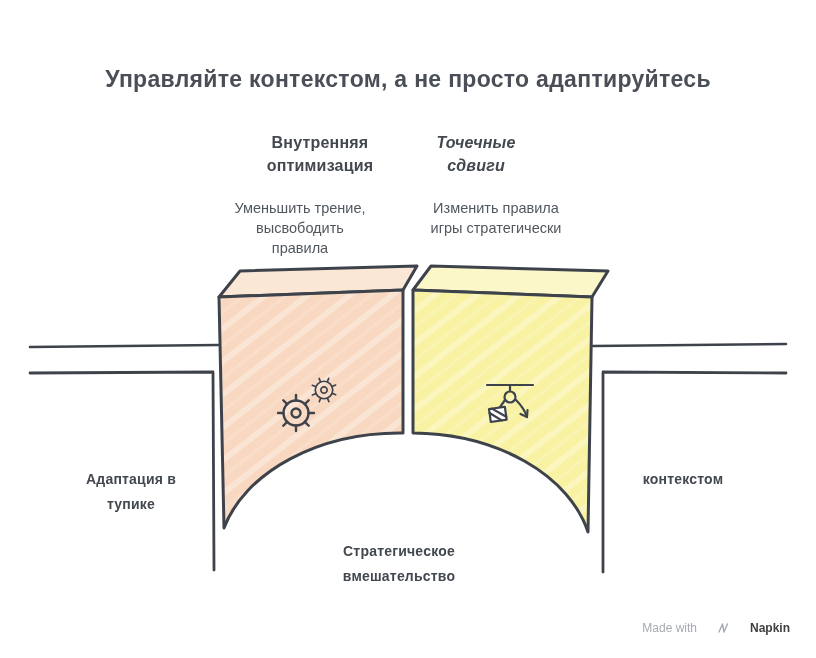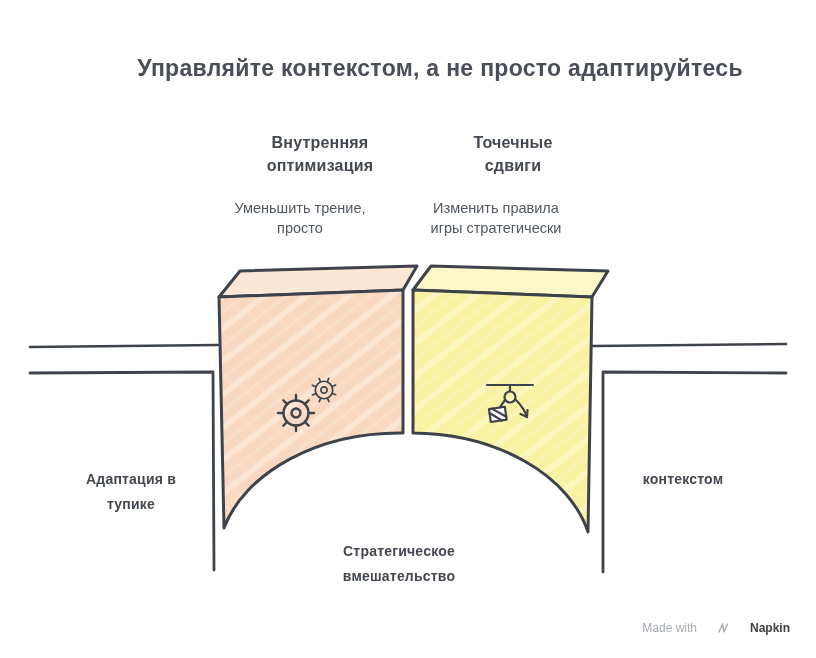--- a/index.html
+++ b/index.html
@@ -90,32 +90,33 @@
       <g transform="translate(489,409) rotate(-8)">
         <rect width="16" height="13" fill="#ffffff"></rect>
         <path d="M 3 0 L 16 10"></path>
         <path d="M 0 4 L 11 13"></path>
       </g>
       <path d="M 516 400 Q 524 408 527 417"></path>
       <path d="M 527 417 L 520.5 414 M 527 417 L 527.5 410"></path>
     </g>
   </svg>
 
-  <div class="abs center title" style="left:408px; top:55px;margin-left:32px;">Управляйте контекстом, а не просто адаптируйтесь</div>
+  <div class="abs center title" style="left:408px; top:66px;">Управляйте контекстом, а не просто адаптируйтесь</div>
 
   <div class="abs center heading" style="left:320px; top:131px;">
     <div>Внутренняя</div>
     <div>оптимизация</div>
   </div>
   <div class="abs center desc" style="left:300px; top:198px;">
     <div>Уменьшить трение,</div>
-    <div>просто</div>
+    <div>высвободить</div>
+    <div>правила</div>
   </div>
 
-  <div class="abs center heading" style="left:513px; top:131px;">
+  <div class="abs center heading" style="left:476px; top:131px;font-style:italic;">
     <div>Точечные</div>
     <div>сдвиги</div>
   </div>
   <div class="abs center desc" style="left:496px; top:198px;">
     <div>Изменить правила</div>
     <div>игры стратегически</div>
   </div>
 
   <div class="abs center biglabel" style="left:131px; top:467px;">
     <div>Адаптация в</div>

